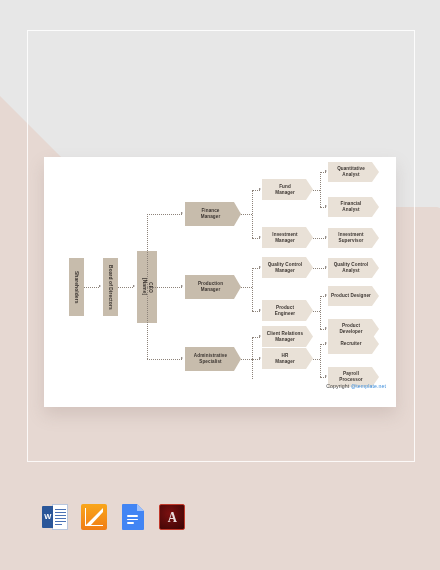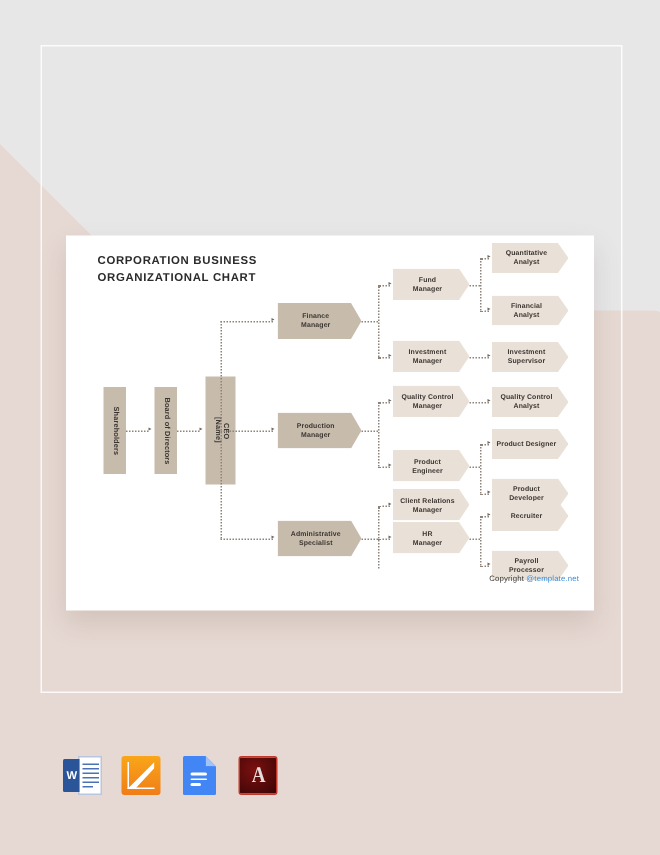--- a/index.html
+++ b/index.html
@@ -130,22 +130,20 @@
 
 <div id="bg-grey"></div>
 <div id="bg-pink2"></div>
 <div id="bg-diag"></div>
 <div id="bg-grey-band"></div>
 <div id="bg-grey-top-right"></div>
 <div id="frame"></div>
 
 <div id="sheet">
 
-  <div id="doc-title">CORPORATION BUSINESS
-ORGANIZATIONAL CHART</div>
 
   <div id="chart">
 
     <div class="node vert" style="left:25px;top:101px;width:15px;height:58px;">Shareholders</div>
 
     <div class="node vert" style="left:59px;top:101px;width:15px;height:58px;">Board of Directors</div>
 
     <div class="node vert" style="left:93px;top:94px;width:20px;height:72px;">CEO
 [Name]</div>
 

